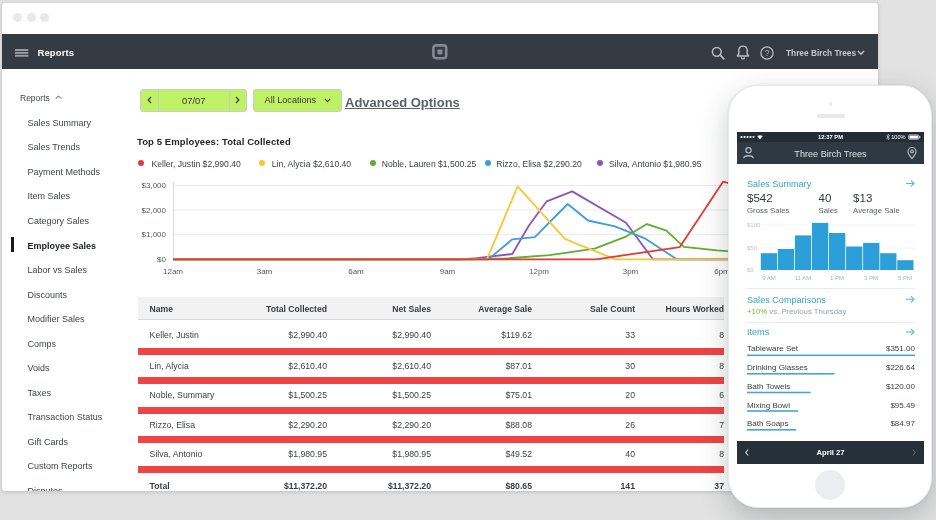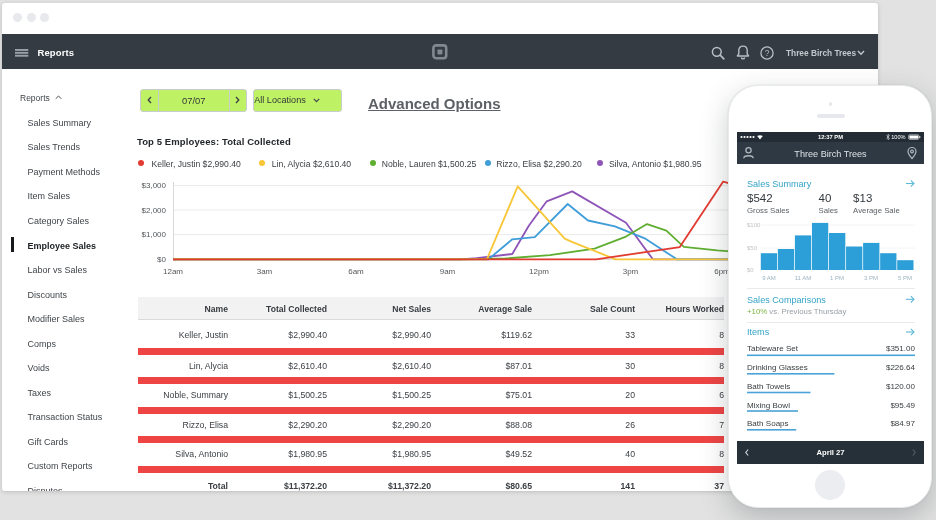--- a/index.html
+++ b/index.html
@@ -18,34 +18,34 @@
 
 .side-head { left:20px; top:93px; font-size:8.5px; color:#40454a; }
 .side-clip { left:2px; top:109px; width:130px; height:382px; overflow:hidden; }
 .side-list { position:absolute; left:25.5px; top:1.8px; font-size:9px; color:#40454a; line-height:24.55px; white-space:nowrap; }
 .sel-bar { left:10.5px; top:237.3px; width:3px; height:15px; background:#17191c; }
 
 
 .ctrl { border:1px solid #c9ccce; border-radius:3px; background:#bef264; height:23.4px; top:88.5px; font-size:9.4px; color:#33373b; }
 .date-ctrl { left:139.8px; width:107.5px; display:flex; }
 .date-seg { display:flex; align-items:center; justify-content:center; height:100%; }
-.loc-ctrl { left:253.2px; width:89px; display:flex; align-items:center; font-size:9.1px; white-space:nowrap; }
-.adv { left:368px; top:95px; font-size:15px; font-weight:bold; color:#5d6166; text-decoration:underline; }
+.loc-ctrl { left:253.2px; width:89px; display:flex; align-items:center; justify-content:center; font-size:9.1px; white-space:nowrap; }
+.adv { left:345px; top:95px; font-size:13px; font-weight:bold; color:#5d6166; text-decoration:underline; }
 
 
 .chart-title { left:137px; top:135.8px; font-size:9.5px; font-weight:bold; color:#23262a; letter-spacing:.1px; }
 .legend { top:158.8px; font-size:8.6px; color:#3a3e42; white-space:nowrap; }
 .ldot { width:6px; height:6px; border-radius:50%; top:159.5px; }
 
 
 .tbl { left:138px; top:296.5px; font-size:8.7px; color:#3a3e43; }
 table { border-collapse:collapse; table-layout:fixed; }
 th { font-weight:bold; color:#383c40; font-size:8.6px; background:#f2f2f3; }
 td,th { padding:0; text-align:right; vertical-align:middle; }
-td.l,th.l { text-align:right; padding-left:11.6px; }
+td.l,th.l { text-align:left; padding-left:11.6px; }
 tr.head { height:22.5px; border-bottom:1px solid #d8dadb; }
 tr.r1 { height:32px; }
 tr.r1 td { padding-top:3px; }
 th { padding-top:2.5px; }
 tr.rr { height:29.5px; }
 td { border-bottom:7px solid #ef4444; }
 tr.total td { font-weight:bold; border-bottom:none; }
 
 
 .phone { left:728px; top:85px; width:204px; height:423px; background:#fff; border-radius:30px; border:1px solid #e8eaec; box-shadow:0 0 2px rgba(0,0,0,.10), 0 10px 28px rgba(45,50,55,.25); }

